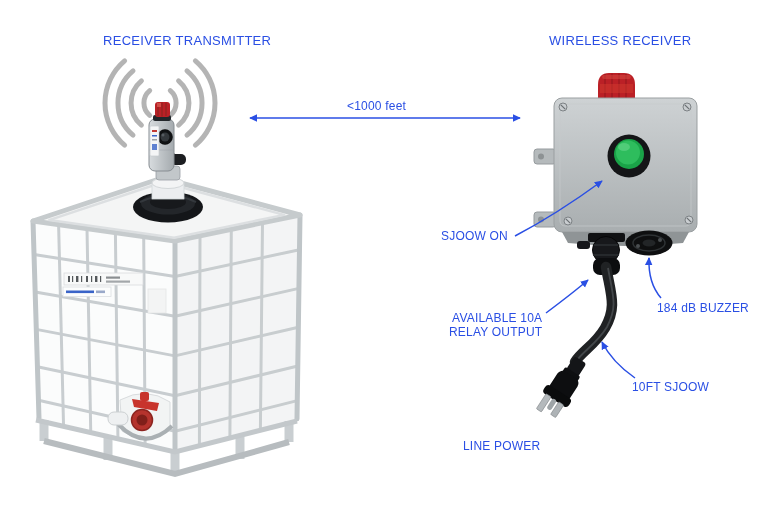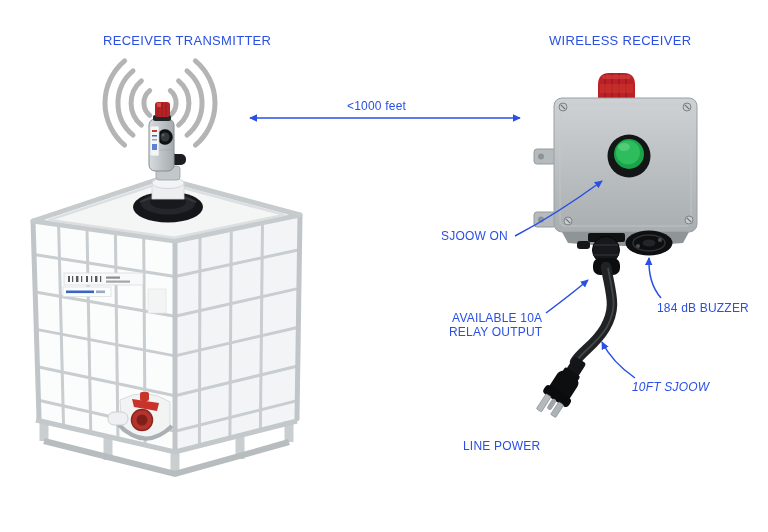--- a/index.html
+++ b/index.html
@@ -242,15 +242,15 @@
   </g>
 </svg>
 
 <div class="lbl title" style="left:103px;top:34px;">RECEIVER TRANSMITTER</div>
 <div class="lbl title" style="left:549px;top:34px;">WIRELESS RECEIVER</div>
 <div class="lbl" style="left:347px;top:99px;">&lt;1000 feet</div>
 <div class="lbl" style="left:441px;top:229px;">SJOOW ON</div>
 <div class="lbl" style="left:449px;top:311px;text-align:right;">AVAILABLE 10A
 RELAY OUTPUT</div>
 <div class="lbl" style="left:657px;top:301px;">184 dB BUZZER</div>
-<div class="lbl" style="left:632px;top:380px;font-style:italic;">10FT SJOOW</div>
+<div class="lbl" style="left:632px;top:380px;">10FT SJOOW</div>
 <div class="lbl" style="left:463px;top:439px;">LINE POWER</div>
 </div>
 
 </body></html>

